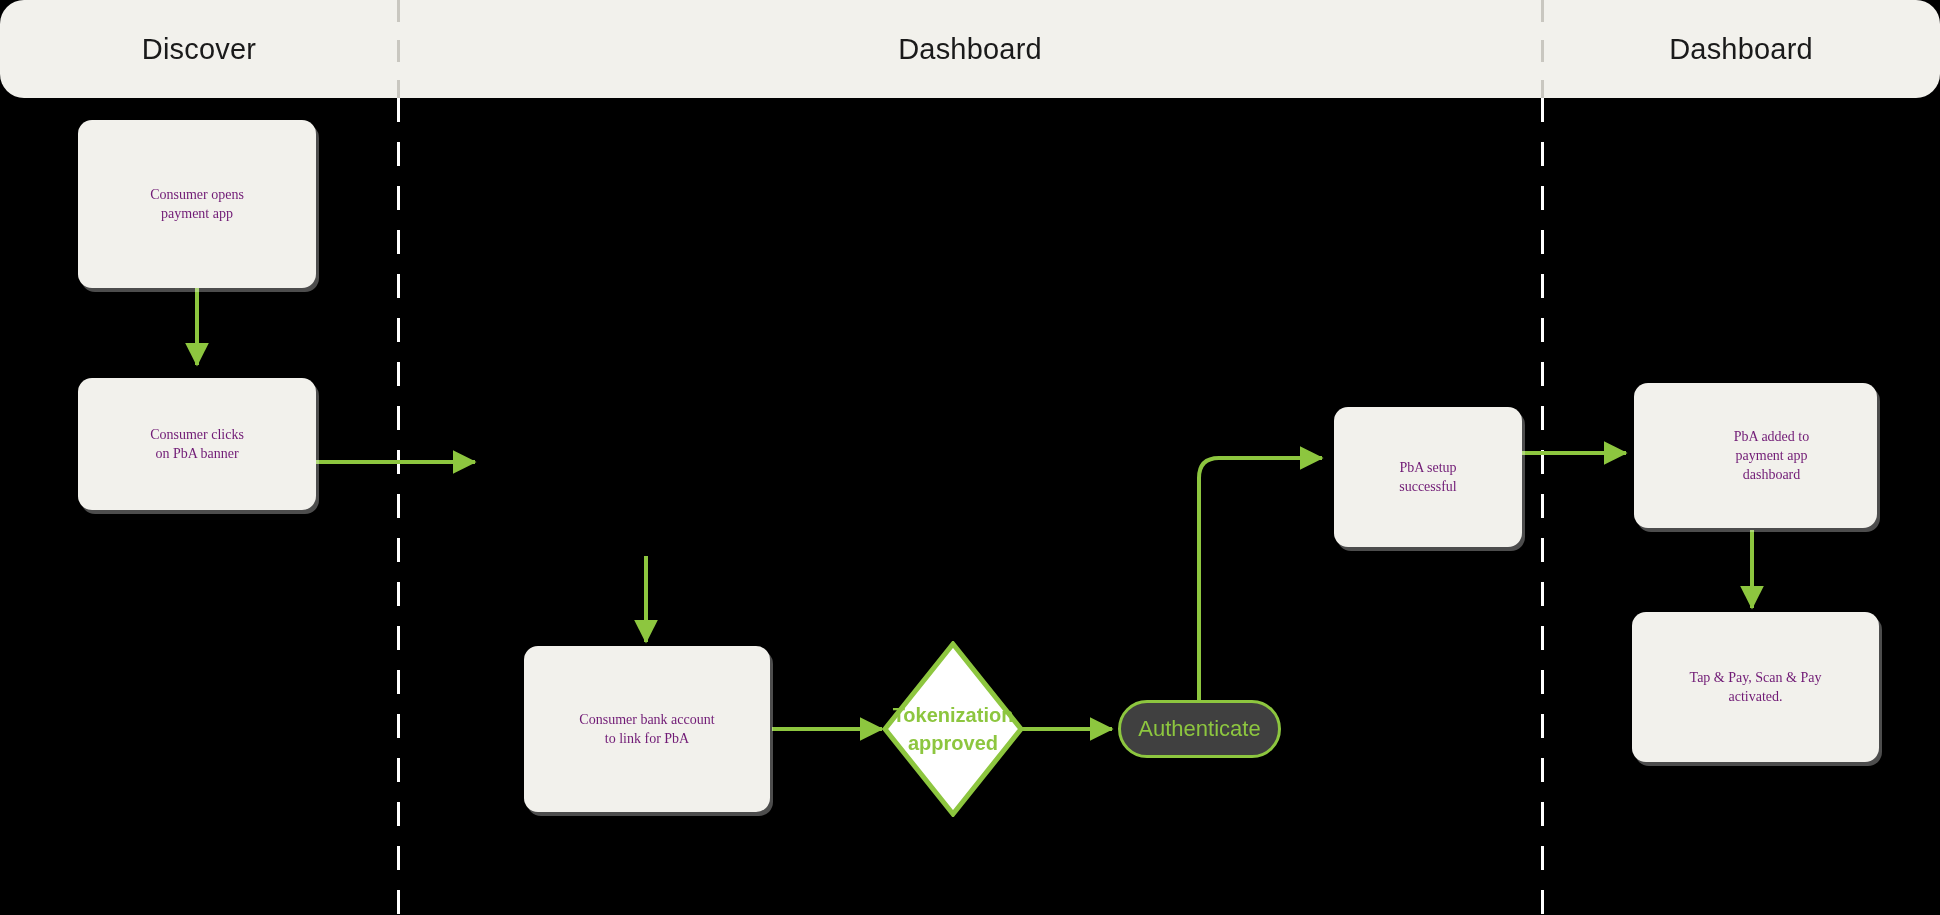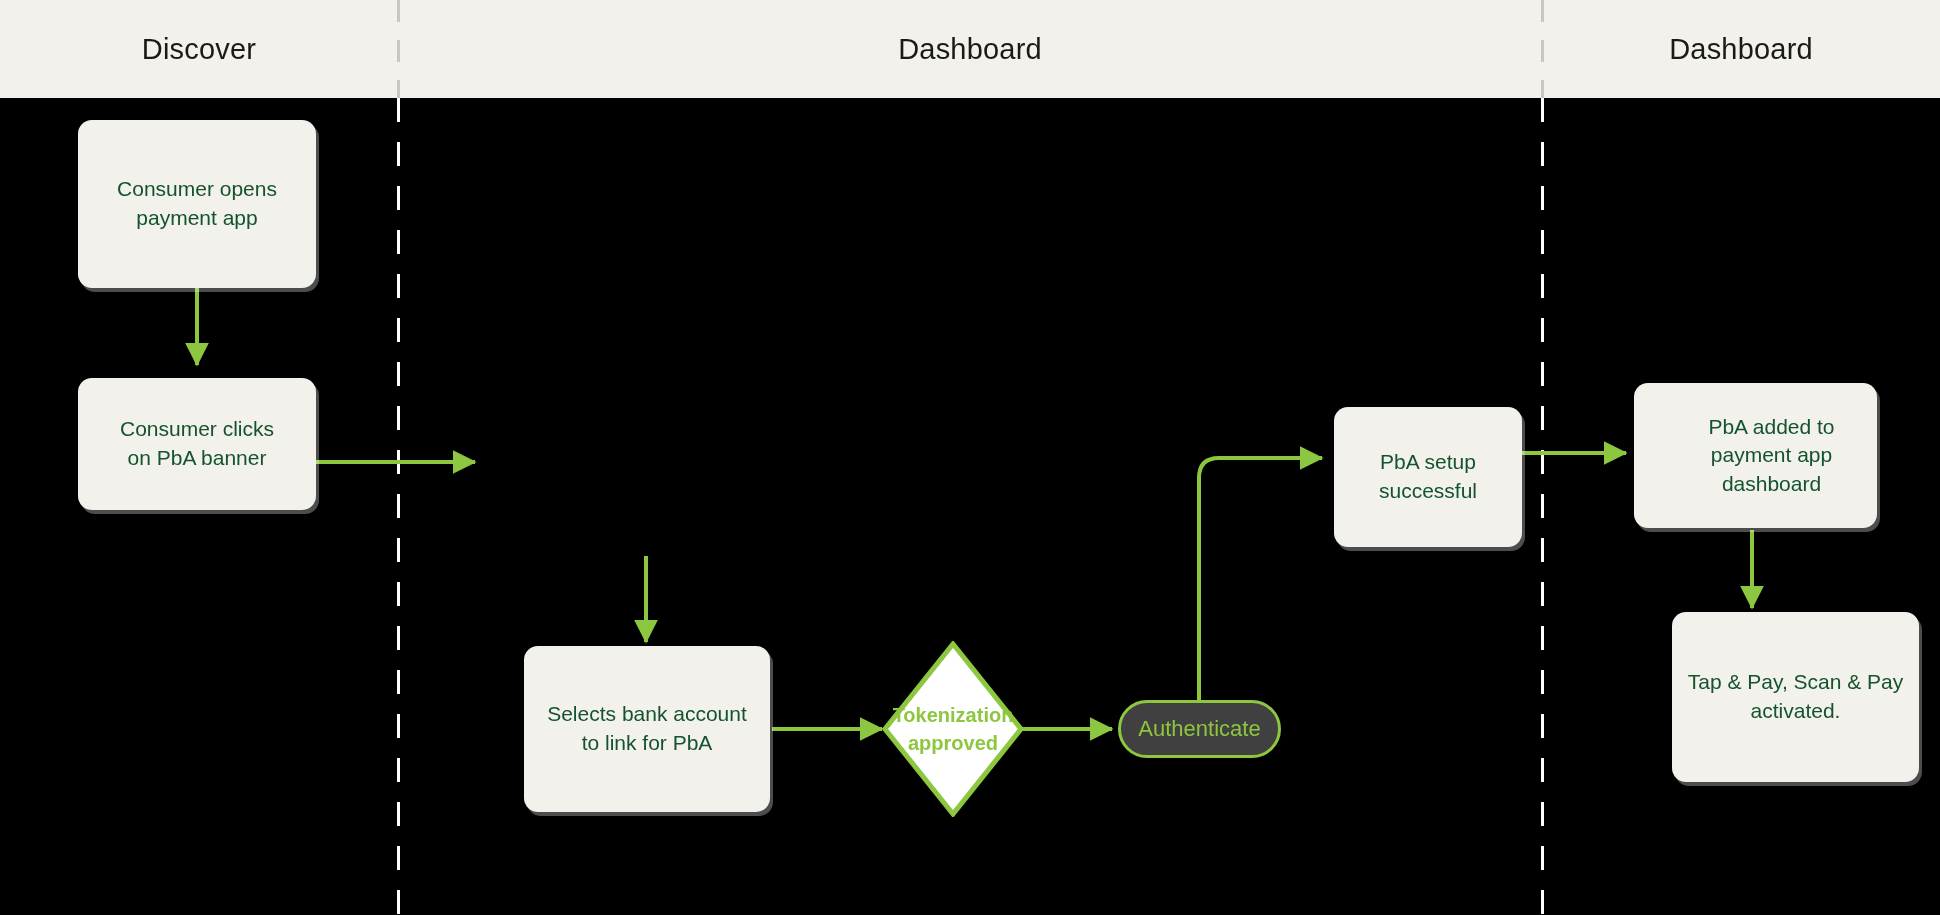--- a/index.html
+++ b/index.html
@@ -21,20 +21,21 @@
   
   #lane-header {
     position: absolute;
     left: 0;
     top: 0;
     width: 1940px;
     height: 98px;
     background: #F2F1EC;
     display: flex;
     align-items: center;
+    border-radius: 24px;
   }
   .lane-title {
     position: absolute;
     top: 0;
     height: 98px;
     display: flex;
     align-items: center;
     justify-content: center;
     color: #1a1a1a;
     font-size: 29px;
@@ -86,24 +87,25 @@
     box-sizing: border-box;
     display: flex;
     align-items: center;
     justify-content: center;
     text-align: center;
     line-height: 1.36;
     z-index: 6;
   }
   .node-process {
     background: #F2F1EC;
-    color: #14532d;
+    color: #701a75;
     border-radius: 14px;
-    font-size: 21px;
+    font-size: 14px;
     box-shadow: 3px 4px 0 rgba(255,255,255,0.30);
+    font-family: Liberation Serif, serif;
   }
   .node-terminator {
     background: #404040;
     color: #8DC63F;
     border: 3px solid #8DC63F;
     border-radius: 999px;
     font-size: 22px;
   }
   .node-decision-wrap {
     position: absolute;
@@ -184,21 +186,21 @@
 payment app</span>
   </div>
 
   <div class="node node-process" style="left:78px; top:378px; width:238px; height:132px;">
     <span style="white-space:pre-line;">Consumer clicks
 on PbA banner</span>
   </div>
 
 
   <div class="node node-process" style="left:524px; top:646px; width:246px; height:166px;">
-    <span style="white-space:pre-line;">Selects bank account
+    <span style="white-space:pre-line;">Consumer bank account
 to link for PbA</span>
   </div>
 
   <div class="node-decision-wrap" style="left:882px; top:641px; width:142px; height:176px;font-weight:bold;">
     <svg class="node-decision-shape" viewBox="0 0 142 176" preserveAspectRatio="none">
       <polygon points="71,3 139,88 71,173 3,88" fill="#FFFFFF" stroke="#8DC63F" stroke-width="5"></polygon>
     </svg>
     <div class="node-decision-label" style="white-space:pre-line;">Tokenization
 approved</div>
   </div>
@@ -211,18 +213,18 @@
     <span style="white-space:pre-line;">PbA setup
 successful</span>
   </div>
 
   <div class="node node-process" style="left:1634px; top:383px; width:243px; height:145px;padding-left:32px;">
     <span style="white-space:pre-line;">PbA  added to
 payment app
 dashboard</span>
   </div>
 
-  <div class="node node-process" style="left:1632px; top:612px; width:247px; height:170px;margin-left:40px;">
+  <div class="node node-process" style="left:1632px; top:612px; width:247px; height:150px;">
     <span style="white-space:pre-line;">Tap &amp; Pay, Scan &amp; Pay
 activated.</span>
   </div>
 
 </div>
 
 </body></html>

